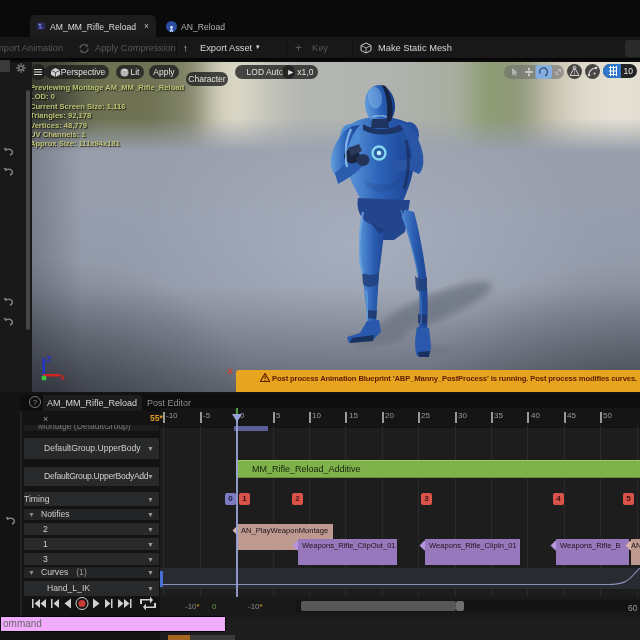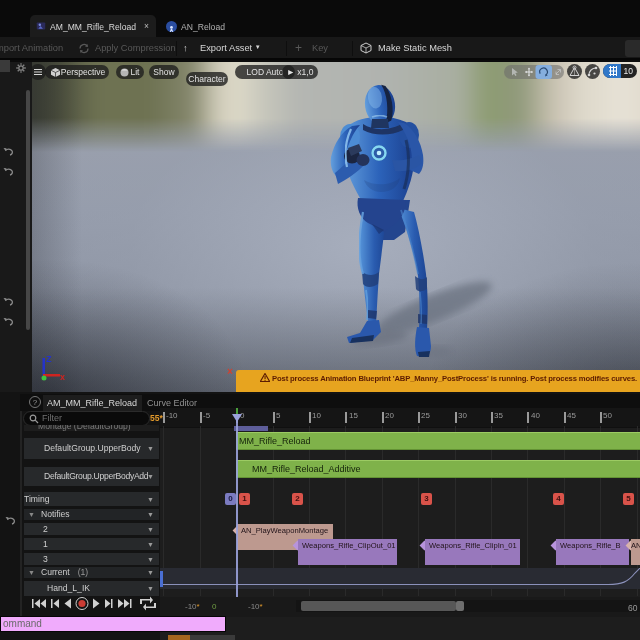--- a/index.html
+++ b/index.html
@@ -201,35 +201,42 @@
     <circle cx="347" cy="91" r="2.3" fill="#c2f2ff"></circle>
 
     <path d="M319 67 C314 78 312 92 315 105" stroke="#8cc0ee" stroke-width="2.2" fill="none" opacity="0.9" filter="url(#blur1)"></path>
     <path d="M340 55 C345 53 351 53 355 55" stroke="#a6d2f2" stroke-width="1.6" fill="none" opacity="0.6" filter="url(#blur1)"></path>
     <path d="M331 150 C327 172 326 196 331 212" stroke="#66a2e0" stroke-width="2.2" fill="none" opacity="0.85" filter="url(#blur1)"></path>
     <path d="M369 148 C376 168 382 192 386 212" stroke="#4c86cc" stroke-width="1.8" fill="none" opacity="0.6" filter="url(#blur1)"></path>
     <path d="M334 228 C336 240 336 250 335 258" stroke="#62a0de" stroke-width="1.8" fill="none" opacity="0.8" filter="url(#blur1)"></path>
     <path d="M388 230 C389 240 390 252 389 262" stroke="#4c86cc" stroke-width="1.5" fill="none" opacity="0.6" filter="url(#blur1)"></path>
     <path d="M374 78 C378 93 377 112 372 127" stroke="#17294e" stroke-width="3" fill="none" opacity="0.6"></path>
   </svg>
+  <div id="stats">Previewing Montage AM_MM_Rifle_Reload
+LOD: 0
+Current Screen Size: 1,116
+Triangles: 92,178
+Vertices: 48,779
+UV Channels: 1
+Approx Size: 111x94x181</div>
 
   <div class="pill" style="left:-2px;top:2px;width:16px;height:16px;border-radius:50%">
         <svg width="16" height="16" style="position:absolute;left:0;top:0">
           <path d="M4 5.5 H12 M4 8 H12 M4 10.5 H12" stroke="#d8d8d8" stroke-width="1.2"></path>
         </svg>
       </div>
   <div class="pill" style="left:13px;top:3px;width:64px"><svg width="11" height="11" style="position:absolute;left:5px;top:2px">
           <path d="M5.5 1 L10 3.3 L10 7.7 L5.5 10 L1 7.7 L1 3.3 Z" fill="#cfcfcf"></path>
           <path d="M1 3.3 L5.5 5.5 L10 3.3 M5.5 5.5 L5.5 10" stroke="#3a3a3a" stroke-width="0.8" fill="none"></path>
         </svg><span style="margin-left:12px">Perspective</span></div>
   <div class="pill" style="left:84px;top:3px;width:28px"><svg width="9" height="9" style="position:absolute;left:4px;top:3px">
           <circle cx="4.5" cy="4.5" r="4" fill="#b5b5b5"></circle>
           <path d="M1.5 2.5 A4 4 0 0 1 7.5 2.5" fill="#e8e8e8"></path>
         </svg><span style="margin-left:10px">Lit</span></div>
-  <div class="pill" style="left:117px;top:3px;width:30px">Show</div>
+  <div class="pill" style="left:117px;top:3px;width:30px">Apply</div>
   <div class="pill" style="left:154px;top:10px;width:42px">Character</div>
   <div class="pill" style="left:203px;top:3px;width:60px">LOD Auto</div>
   <div class="pill" style="left:250px;top:3px;width:36px">► x1,0</div>
 
   <div class="pill" style="left:472px;top:3px;width:60px;background:rgba(105,105,105,0.55)">
     <svg width="60" height="14" style="position:absolute;left:0;top:0">
       <path d="M8 3 L8 10.5 L10 8.7 L11.3 11 L12.6 10.2 L11.3 8 L13.8 7.6 Z" fill="#d8dadd" opacity="0.6"></path>
       <path d="M25 3.5 V10.5 M21.5 7 H28.5" stroke="#e2e4e6" stroke-width="1" fill="none"></path>
       <path d="M25 2.5 L23.8 4.2 H26.2 Z M25 11.5 L23.8 9.8 H26.2 Z M21 7 L22.7 5.8 V8.2 Z M29 7 L27.3 5.8 V8.2 Z" fill="#e2e4e6"></path>
       <rect x="31.5" y="0" width="16.5" height="14" rx="3" fill="#85aede"></rect>
@@ -278,39 +285,35 @@
 
 <div class="abs" id="bpanel">
   <div class="abs" style="left:5px;top:124px;color:#8a8a8a;font-size:10px"><svg width="11" height="9">
           <path d="M2.5 3.5 C4 1.5 7.5 1.5 9 3.8 C10 5.6 9 7.5 7 8" fill="none" stroke="#8a8a8a" stroke-width="1.3"></path>
           <path d="M0.5 1 L3.5 1.2 L2.8 4.2 Z" fill="#8a8a8a"></path>
         </svg></div>
   <div class="abs" style="left:20px;top:18px;width:2px;height:222px;background:#232323"></div>
   <div class="abs" id="btabrow">
     <span style="position:absolute;left:9px;top:2px;width:12px;height:12px;border:1px solid #777;border-radius:50%;color:#999;font-size:8px;text-align:center;line-height:12px">?</span>
     <div id="btab1"><span style="margin-left:4px">AM_MM_Rifle_Reload</span> <span style="color:#999">×</span></div>
-    <span class="abs" id="bcurve">Curve Editor</span>
-  </div>
-  <div class="abs" id="filter"><svg width="10" height="10" style="position:absolute;left:5px;top:2px">
-          <circle cx="4" cy="4" r="2.8" fill="none" stroke="#9a9a9a" stroke-width="1.2"></circle>
-          <path d="M6.2 6.2 L9 9" stroke="#9a9a9a" stroke-width="1.2"></path>
-        </svg><span style="margin-left:18px">Filter</span></div>
+    <span class="abs" id="bcurve">Post Editor</span>
+  </div>
   <div class="abs" id="fps">55*</div>
 
   <div class="trow" style="top:33px;height:6px;background:#1d1d1d;color:#7a7a7a;overflow:hidden">
         <span style="position:absolute;left:14px;top:-4px">Montage (DefaultGroup)</span>
       </div>
   <div class="trow" style="top:46px;height:21px;line-height:21px"><span style="margin-left:20px">DefaultGroup.UpperBody</span><span class="car" style="top:7px">▼</span></div>
   <div class="trow" style="top:75px;height:19px;line-height:19px"><span style="margin-left:20px;letter-spacing:-0.3px">DefaultGroup.UpperBodyAdd</span><span class="car" style="top:6px">▼</span></div>
   <div class="trow" style="top:100px;height:14px;line-height:14px"><span style="">Timing</span><span class="car" style="top:4px">▼</span></div>
   <div class="trow" style="top:117px;height:11px;line-height:11px;background:#222426"><span style="position:absolute;left:4px;top:0;color:#888;font-size:7px">▼</span><span style="margin-left:17px">Notifies</span><span class="car" style="top:2px">▼</span></div>
   <div class="trow" style="top:131px;height:12px;line-height:12px"><span style="margin-left:19px">2</span><span class="car" style="top:3px">▼</span></div>
   <div class="trow" style="top:146px;height:12px;line-height:12px"><span style="margin-left:19px">1</span><span class="car" style="top:3px">▼</span></div>
   <div class="trow" style="top:161px;height:12px;line-height:12px"><span style="margin-left:19px">3</span><span class="car" style="top:3px">▼</span></div>
-  <div class="trow" style="top:175px;height:11px;line-height:11px;background:#222426"><span style="position:absolute;left:4px;top:0;color:#888;font-size:7px">▼</span><span style="margin-left:17px">Current</span><span style="margin-left:8px;color:#999">(1)</span><span class="car" style="top:2px">▼</span></div>
+  <div class="trow" style="top:175px;height:11px;line-height:11px;background:#222426"><span style="position:absolute;left:4px;top:0;color:#888;font-size:7px">▼</span><span style="margin-left:17px">Curves</span><span style="margin-left:8px;color:#999">(1)</span><span class="car" style="top:2px">▼</span></div>
   <div class="trow" style="top:189px;height:15px;line-height:15px"><span style="margin-left:23px">Hand_L_IK</span><span class="car" style="top:4px">▼</span></div>
 
   <div class="abs" style="left:30px;top:204px;width:134px;height:15px;z-index:5">
     <svg width="134" height="15">
       <g fill="#d0d0d0">
         <rect x="2" y="3" width="1.5" height="9"></rect>
             <path d="M10 3 L4.5 7.5 L10 12 Z"></path>
             <path d="M16 3 L10.5 7.5 L16 12 Z"></path>
         <rect x="21" y="3" width="1.5" height="9"></rect>
             <path d="M29 3 L23.5 7.5 L29 12 Z"></path>
@@ -369,21 +372,20 @@
         <span class="tlab" style="left:334px">35</span>
     <div class="tick" style="left:367px"></div>
         <span class="tlab" style="left:371px">40</span>
     <div class="tick" style="left:404px"></div>
         <span class="tlab" style="left:407px">45</span>
     <div class="tick" style="left:440px"></div>
         <span class="tlab" style="left:443px">50</span>
 
     <div style="position:absolute;left:74px;top:18px;width:34px;height:5px;background:#6a6ab2;opacity:0.85;overflow:hidden"><span style="color:#cdd2f2;font-size:7px;position:relative;top:-4px">Defaul</span></div>
 
-    <div class="gbar" style="top:24px"><span style="margin-left:3px">MM_Rifle_Reload</span></div>
     <div class="gbar" style="top:52px"><span style="margin-left:16px">MM_Rifle_Reload_Additive</span></div>
 
     <div class="badge" style="left:65px;top:85px;background:#7b7bc0;color:#1a1a40">0</div>
     <div class="badge" style="left:79px;top:85px;background:#d9534a;color:#401010">1</div>
     <div class="badge" style="left:132px;top:85px;background:#d9534a;color:#401010">2</div>
     <div class="badge" style="left:261px;top:85px;background:#d9534a;color:#401010">3</div>
     <div class="badge" style="left:393px;top:85px;background:#d9534a;color:#401010">4</div>
     <div class="badge" style="left:463px;top:85px;background:#d9534a;color:#401010">5</div>
 
     <div class="ndia" style="left:74px;top:119px;background:#d8b2aa"></div>

